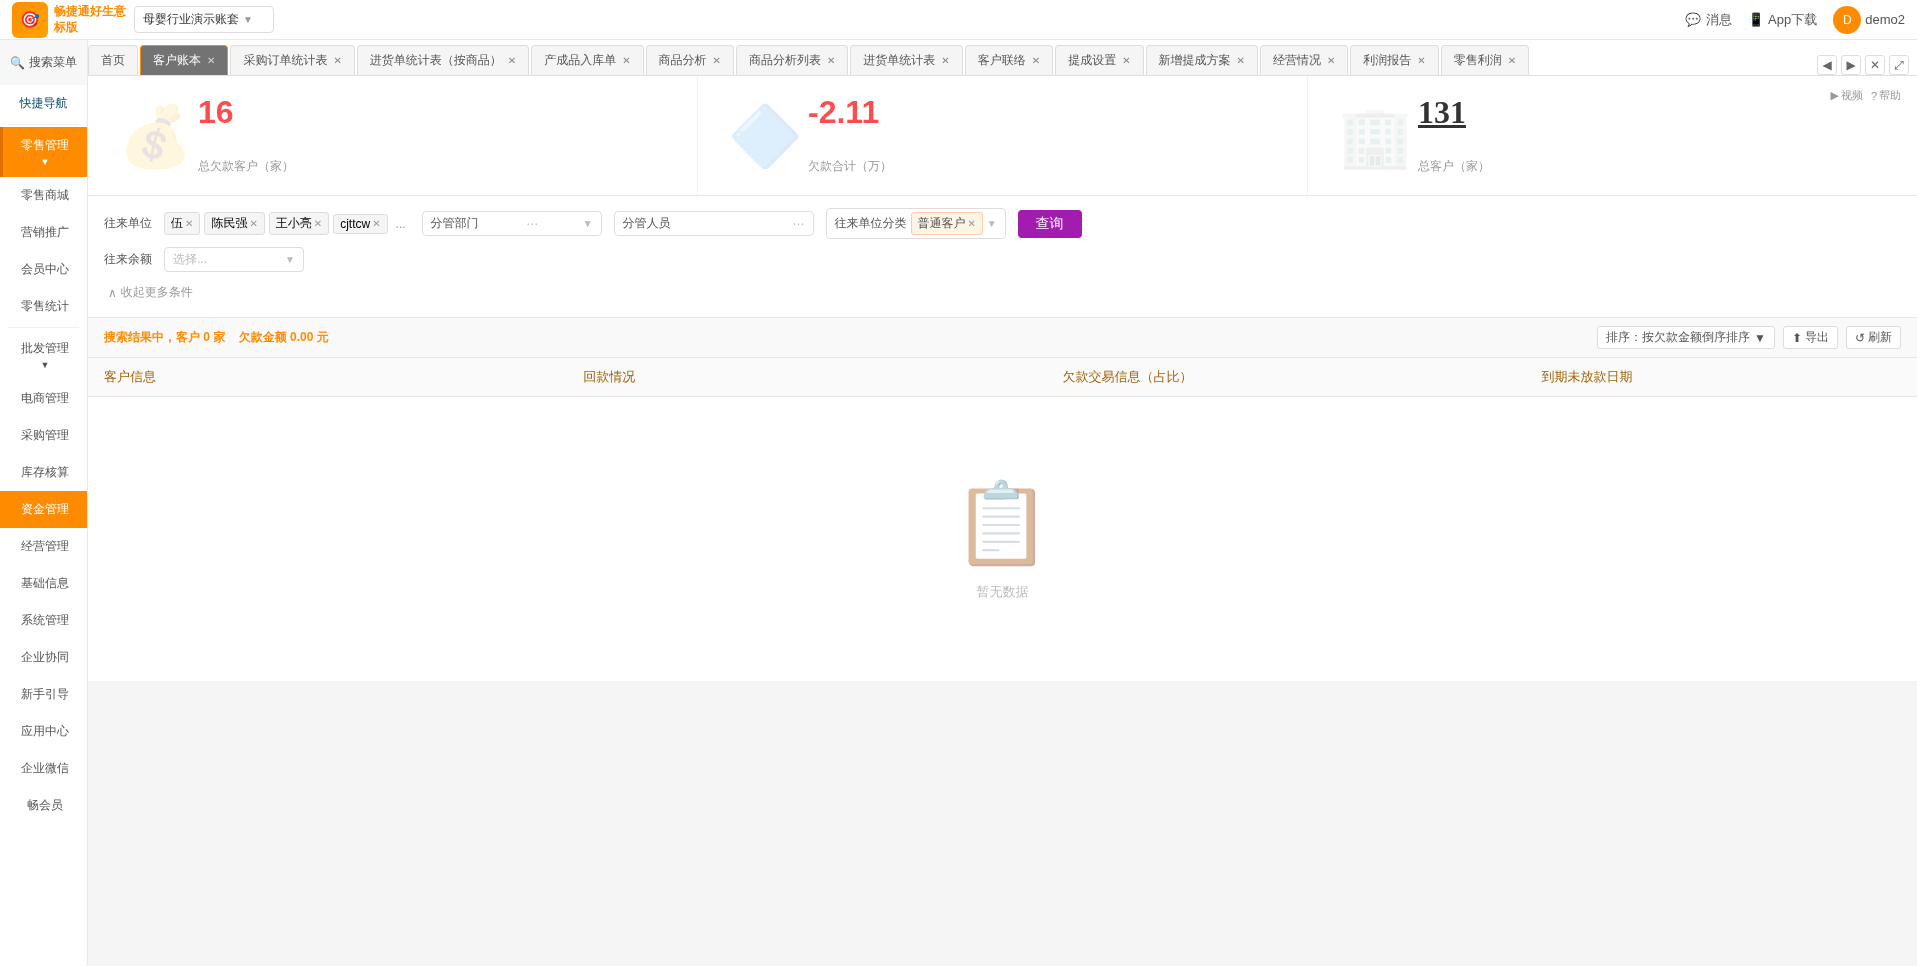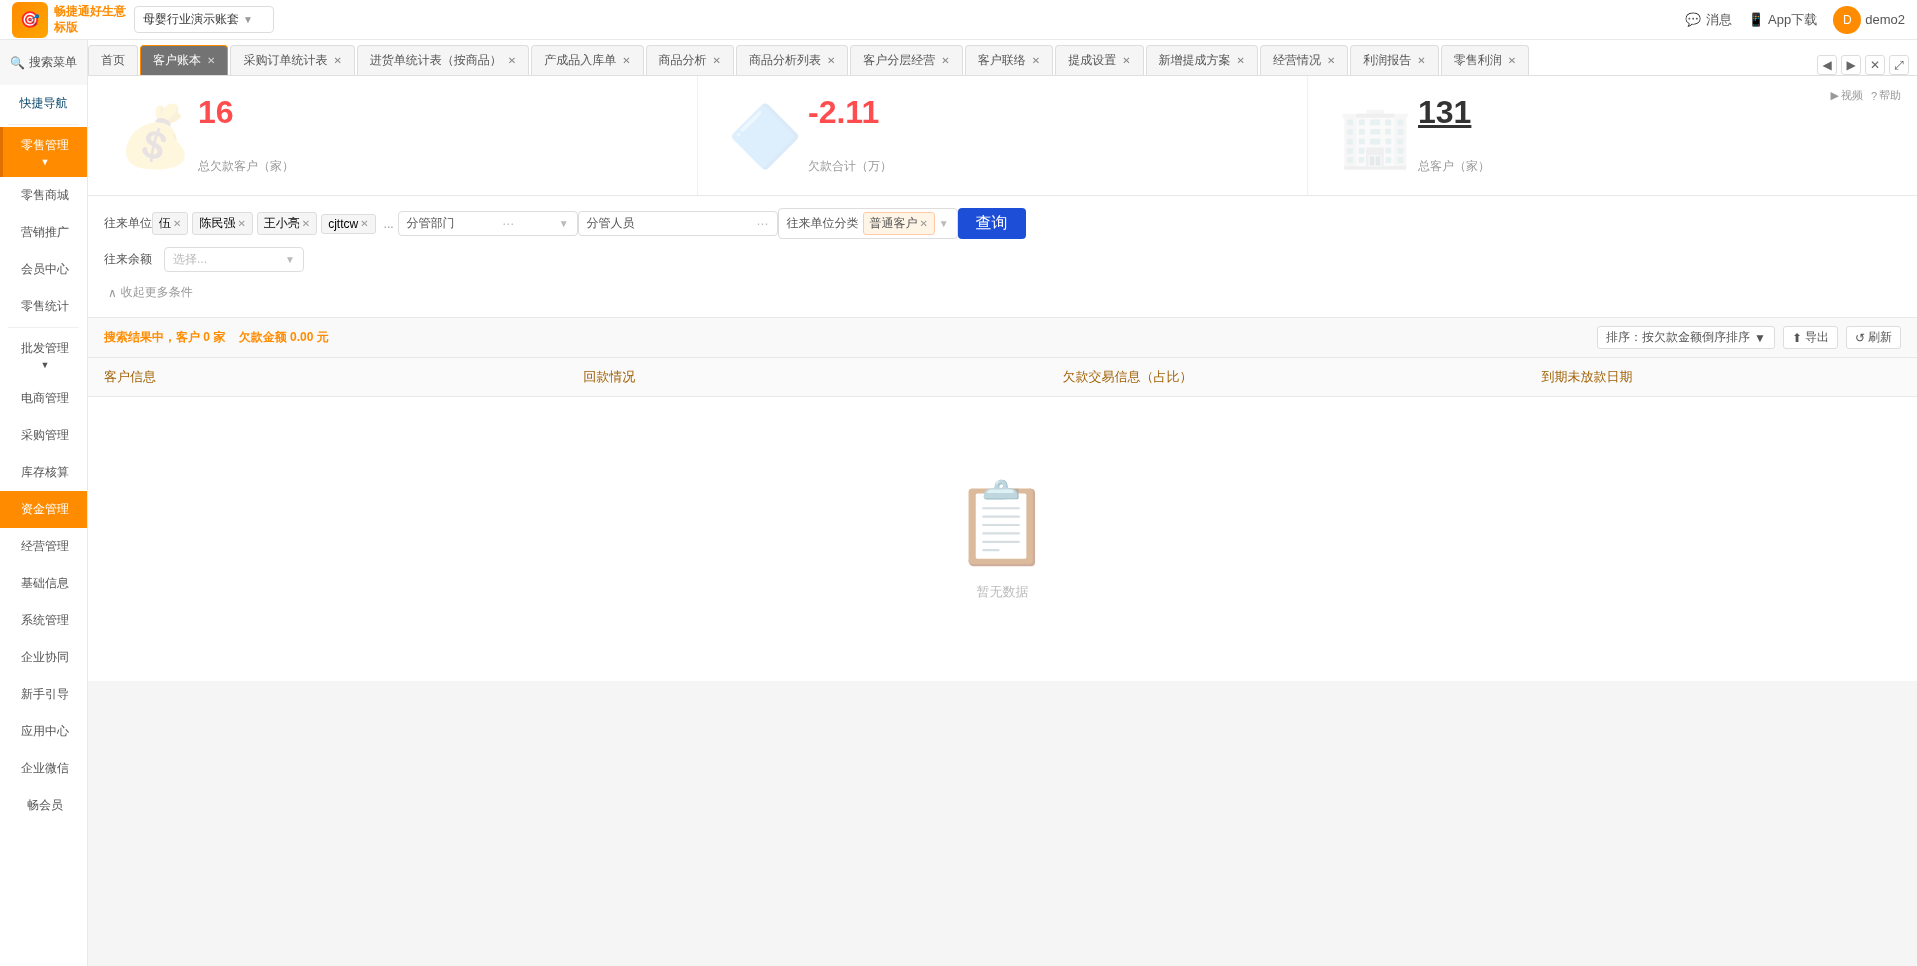--- a/index.html
+++ b/index.html
@@ -40,29 +40,29 @@
 
     
     .content-area { flex: 1; overflow-y: auto; background: #f5f5f5; }
 
     
     .stats-row { display: flex; background: #fff; border-bottom: 1px solid #e8e8e8; }
     .stat-card { flex: 1; padding: 20px 30px; display: flex; align-items: center; gap: 16px; border-right: 1px solid #f0f0f0; position: relative; overflow: hidden; }
     .stat-card:last-child { border-right: none; }
     .stat-number { font-size: 32px; font-weight: bold; color: #ff4d4f; line-height: 1; }
     .stat-number.red { color: #ff4d4f; }
-    .stat-number.dark { color: #333; text-decoration: underline; }
+    .stat-number.dark { color: #333; text-decoration: underline; font-family: Liberation Serif, serif; }
     .stat-label { font-size: 12px; color: #999; margin-top: 4px; }
     .stat-info { display: flex; flex-direction: column; gap: 26px; }
     .video-help { position: absolute; right: 16px; top: 12px; display: flex; gap: 8px; }
     .video-help-btn { font-size: 11px; color: #999; display: flex; align-items: center; gap: 2px; cursor: pointer; }
 
     
     .filter-area { background: #fff; padding: 12px 16px; border-bottom: 1px solid #e8e8e8; }
-    .filter-row { display: flex; align-items: center; flex-wrap: wrap; margin-bottom: 8px; }
+    .filter-row { display: flex; align-items: center; gap: 12px; flex-wrap: wrap; margin-bottom: 8px; }
     .filter-label { font-size: 12px; color: #555; white-space: nowrap; }
     .filter-tags { display: flex; align-items: center; gap: 4px; flex-wrap: wrap; }
     .filter-tag { display: flex; align-items: center; gap: 2px; background: #f5f5f5; border: 1px solid #ddd; border-radius: 3px; padding: 2px 6px; font-size: 12px; cursor: pointer; }
     .filter-tag .remove { color: #999; font-size: 10px; cursor: pointer; }
     .more-btn { color: #999; font-size: 12px; cursor: pointer; padding: 2px 4px; }
     .filter-select { display: flex; align-items: center; border: 1px solid #ddd; border-radius: 4px; padding: 3px 8px; min-width: 140px; cursor: pointer; font-size: 12px; color: #555; background: #fff; }
     .filter-select .placeholder { color: #bbb; }
     .filter-select .chevron { margin-left: auto; color: #bbb; font-size: 10px; }
     .filter-select .dots { margin-left: auto; color: #bbb; font-size: 12px; }
     .collapse-btn { display: flex; align-items: center; gap: 4px; font-size: 12px; color: #999; cursor: pointer; margin: 0 auto; padding: 4px; }
@@ -77,21 +77,21 @@
 
     
     .table-container { background: #fff; }
     .table-header { display: grid; grid-template-columns: 2fr 2fr 2fr 1.5fr; padding: 10px 16px; border-bottom: 1px solid #e8e8e8; background: #fafafa; }
     .table-header-cell { font-size: 13px; color: #a16207; font-weight: 500; }
     .empty-state { display: flex; flex-direction: column; align-items: center; justify-content: center; padding: 80px 20px; }
     .empty-icon { font-size: 80px; opacity: 0.5; margin-bottom: 12px; }
     .empty-text { font-size: 13px; color: #bbb; }
 
     
-    .query-btn { background: #1d4ed8; color: #fff; border: none; border-radius: 4px; padding: 5px 18px; font-size: 16px; cursor: pointer; white-space: nowrap; }
+    .query-btn { background: #a21caf; color: #fff; border: none; border-radius: 4px; padding: 5px 18px; font-size: 14px; cursor: pointer; white-space: nowrap; }
 
     
     .filter-row2 { display: flex; align-items: center; gap: 12px; }
   </style>
 </head>
 <body>
 
 <div class="top-bar">
   <div class="logo-area">
     <div class="logo-icon">🎯</div>
@@ -216,21 +216,21 @@
       </div>
       <div class="tab">
         <span>商品分析</span>
         <span class="tab-close">✕</span>
       </div>
       <div class="tab">
         <span>商品分析列表</span>
         <span class="tab-close">✕</span>
       </div>
       <div class="tab">
-        <span>客户分层经营</span>
+        <span>进货单统计表</span>
         <span class="tab-close">✕</span>
       </div>
       <div class="tab">
         <span>客户联络</span>
         <span class="tab-close">✕</span>
       </div>
       <div class="tab">
         <span>提成设置</span>
         <span class="tab-close">✕</span>
       </div>

